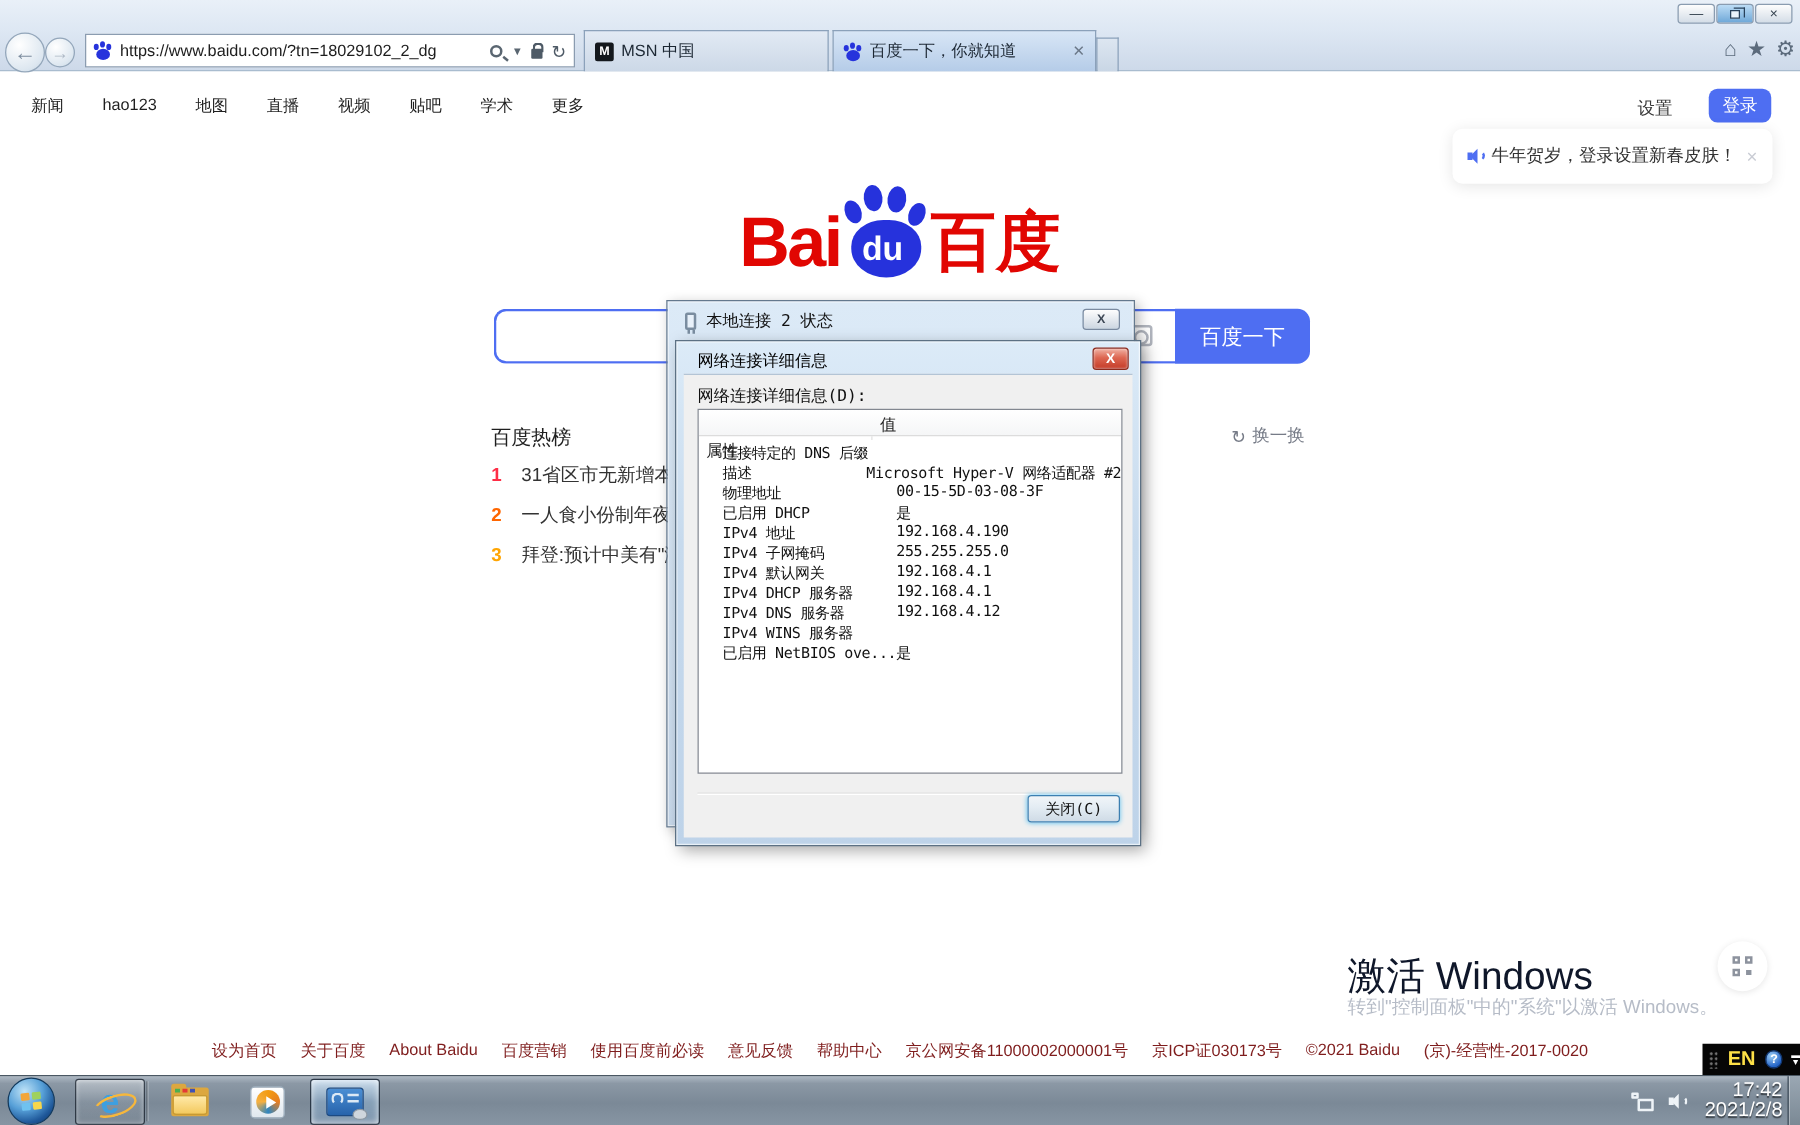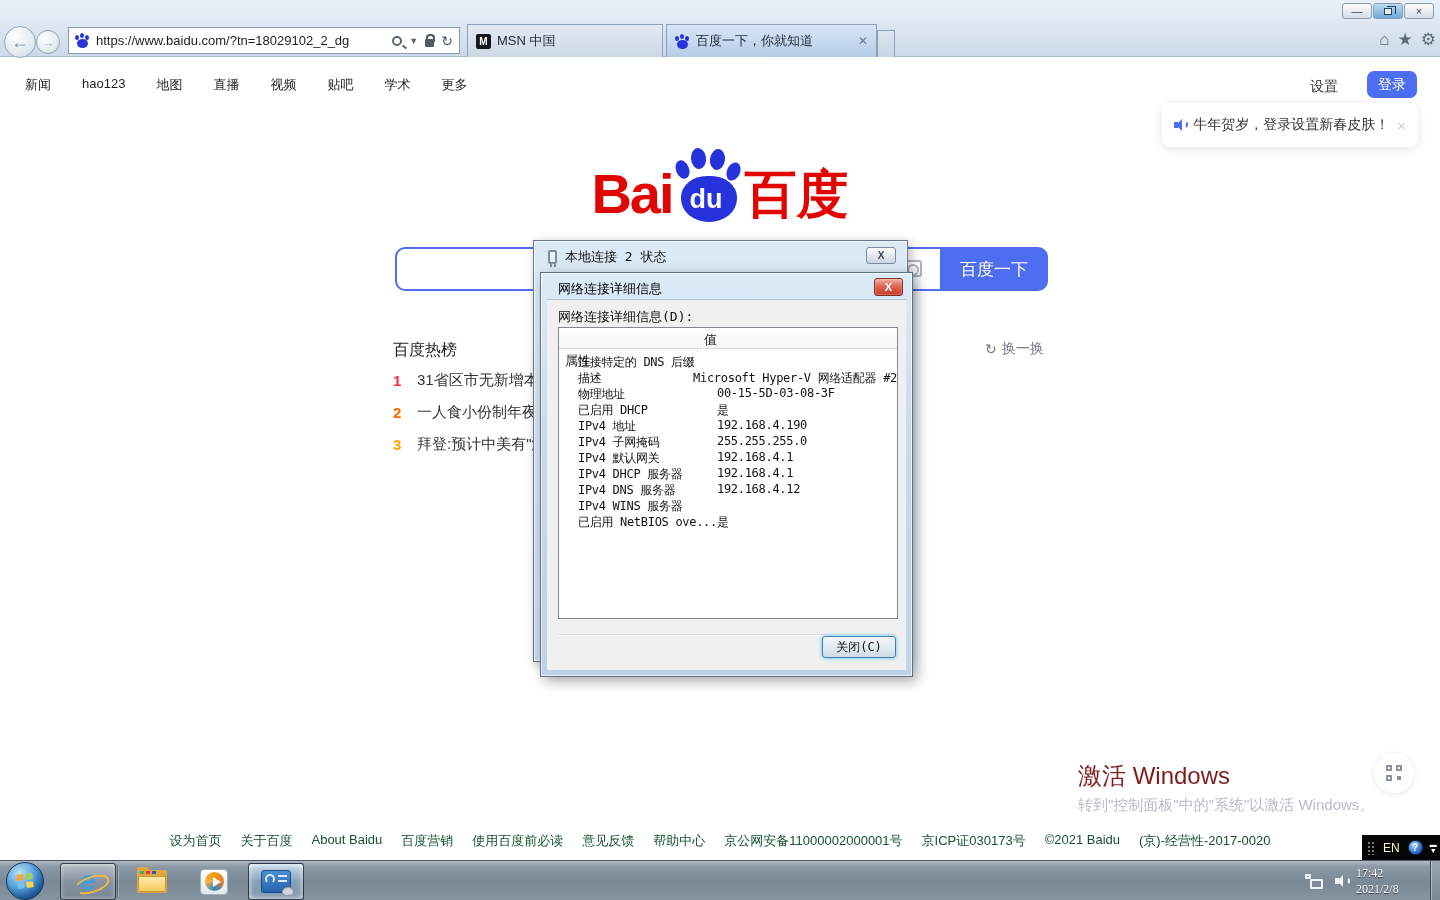--- a/index.html
+++ b/index.html
@@ -86,23 +86,23 @@
 
   .hot-title { position:absolute; left:393px; top:340px; font-size:16px; color:#1f1f1f; font-weight:500;text-align:center; }
   .hot-refresh { position:absolute; left:985px; top:340px; font-size:14px; color:#767b87; display:flex; gap:5px; align-items:center; }
   .hot-items { position:absolute; left:393px; top:372px; }
   .hot-item { height:17px; margin-bottom:15px; display:flex; align-items:center; font-size:15px; color:#333; white-space:nowrap; }
   .hot-rank { width:13px; margin-right:11px; font-weight:700; font-size:15px; }
   .hot-frags { position:absolute; left:915px; top:372px; }
   .hot-frag { height:17px; margin-bottom:15px; font-size:15px; color:#333; white-space:nowrap; }
 
   .footer { position:absolute; left:0; right:0; top:832px; display:flex; justify-content:center; gap:19px; }
-  .flink { font-size:13px; color:#14532d; white-space:nowrap; }
-
-  .wm1 { position:absolute; left:1078px; top:760px; font-size:24px; color:#7f1d1d; }
+  .flink { font-size:13px; color:#7f1d1d; white-space:nowrap; }
+
+  .wm1 { position:absolute; left:1078px; top:760px; font-size:31px; color:#0f172a; }
   .wm2 { position:absolute; left:1078px; top:796px; font-size:15px; color:#b6bcc7; }
   .qrbtn { position:absolute; left:1374px; top:753px; width:40px; height:40px; border-radius:50%; background:#fff;
            box-shadow:0 1px 6px rgba(0,0,0,.10); display:flex; align-items:center; justify-content:center; }
   .qr { position:relative; width:16px; height:16px; }
   .qr i { position:absolute; border:2px solid #8d939e; width:6px; height:6px; }
   .qr .a{left:0;top:0;} .qr .b{right:0;top:0;} .qr .c{left:0;bottom:0;}
   .qr .d{right:1px;bottom:1px;width:4px;height:4px;border-width:1px;background:#8d939e;}
 
   
   .dlg-back { position:absolute; left:533px; top:240px; width:375px; height:422px; z-index:10;
@@ -176,25 +176,25 @@
   .tsep { position:absolute; left:118px; top:4px; width:1px; height:32px; background:rgba(255,255,255,.25); box-shadow:-1px 0 0 rgba(0,0,0,.25); }
 
   .tray { position:absolute; right:88px; top:0; height:40px; display:flex; align-items:center; gap:12px; }
   .net-ico { position:relative; width:18px; height:15px; }
   .net-ico .scr { position:absolute; right:0; bottom:0; width:13px; height:10px; border:2px solid #eef3f7; border-radius:1px; }
   .net-ico .plug { position:absolute; left:0; top:0; width:6px; height:5px; border:2px solid #eef3f7; border-radius:1px; }
   .spk2 { position:relative; width:17px; height:14px; }
   .spk2 .box { position:absolute; left:0; top:4px; width:4px; height:6px; background:#eef3f7; }
   .spk2 .cone { position:absolute; left:2px; top:1px; width:0; height:0; border-right:6px solid #eef3f7; border-top:6px solid transparent; border-bottom:6px solid transparent; }
   .spk2 .w1 { position:absolute; left:10px; top:3px; width:5px; height:8px; border:2px solid #eef3f7; border-left:none; border-top-color:transparent; border-bottom-color:transparent; border-radius:0 8px 8px 0; }
-  .clock { position:absolute; right:14px; top:4px; width:70px; text-align:left; color:#fff; font-size:12px; line-height:16px; text-shadow:0 1px 1px rgba(0,0,0,.6);font-family:Liberation Serif, serif; }
+  .clock { position:absolute; right:14px; top:4px; width:70px; text-align:right; color:#fff; font-size:16px; line-height:16px; text-shadow:0 1px 1px rgba(0,0,0,.6); }
   .showdesk { position:absolute; right:0; top:0; width:10px; height:40px; border-left:1px solid #3f4c59; background:linear-gradient(180deg,#9aa7b3,#7a8894); box-shadow:inset 1px 0 0 rgba(255,255,255,.35); }
   .langbar { position:absolute; left:1362px; top:835px; width:78px; height:25px; background:#060606; z-index:21; display:flex; align-items:center; }
   .grip { width:8px; height:14px; margin-left:5px; background-image:radial-gradient(circle, #777 1px, transparent 1.2px); background-size:4px 4px; }
-  .lang-en { color:#fef9c3; font-size:12px; font-weight:normal; margin-left:8px; }
+  .lang-en { color:#fde047; font-size:16px; font-weight:bold; margin-left:8px; }
   .help-ico { width:15px; height:15px; border-radius:50%; margin-left:8px; background:radial-gradient(circle at 35% 30%,#9fd0f5,#2465c8 70%); color:#fff;
               font-size:10px; font-weight:bold; display:flex; align-items:center; justify-content:center; border:1px solid #12366e; }
   .lang-arrows { margin-left:7px; color:#fff; font-size:7px; line-height:6px; display:flex; flex-direction:column; align-items:center; }
 </style>
 </head>
 <body>
 
 <div id="stage">
 
   <div class="chrome">

